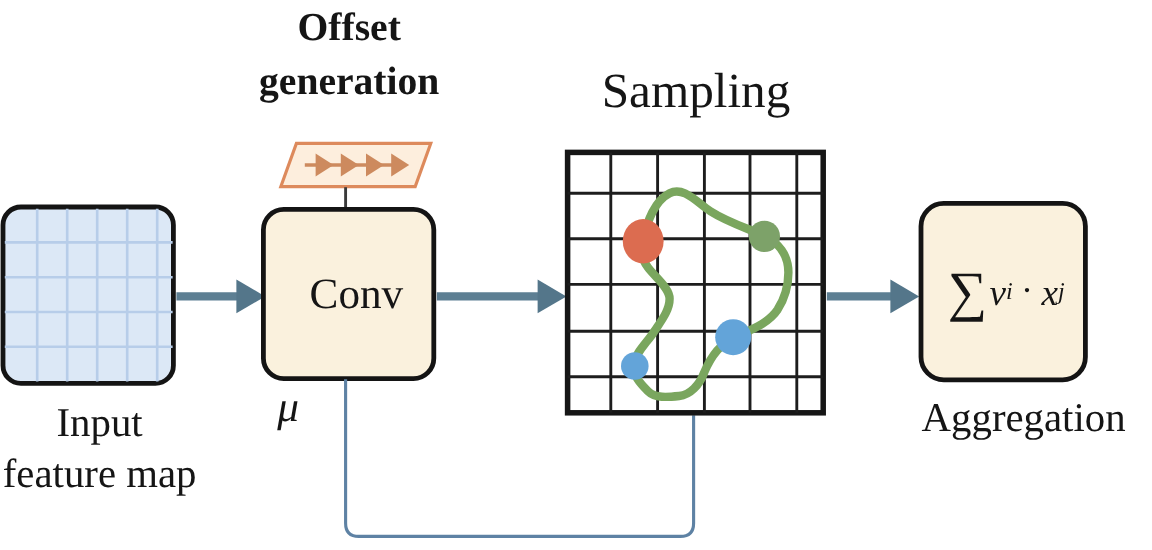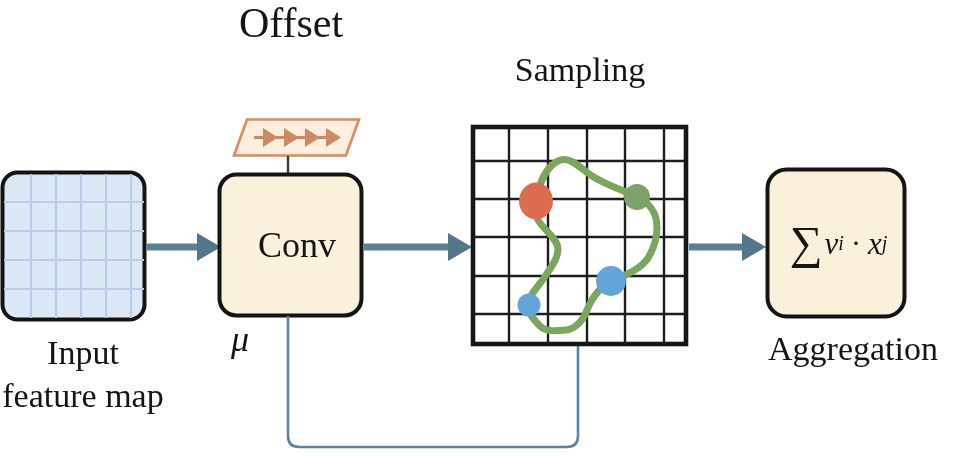--- a/index.html
+++ b/index.html
@@ -2,22 +2,22 @@
 <html><head>
 <meta charset="utf-8">
 <style>
   html,body{margin:0;padding:0;background:#ffffff;}
   #stage{
     position:relative;width:960px;height:458px;background:#ffffff;overflow:hidden;
     font-family:"Liberation Serif", serif;color:#151515;
   }
   #shape-layer{position:absolute;left:0;top:0;width:960px;height:458px;}
   .lbl{position:absolute;text-align:center;color:#151515;}
-  .lbl-2line{line-height:45px;font-size:42px;}
-  .lbl-big{font-size:34px;}
+  .lbl-2line{line-height:45px;font-size:33px;font-weight:bold;}
+  .lbl-big{font-size:41px;}
   #offset-label{left:141px;top:1px;width:300px;}
   #sampling-label{left:430px;top:51px;width:300px;}
   #conv-label{left:219px;top:224px;width:156px;font-size:36px;}
   #mu-label{left:220px;top:318px;width:40px;font-size:36px;font-style:italic;}
   #input-label{left:-67px;top:331px;width:300px;line-height:43px;font-size:34px;}
   #aggregation-label{left:703px;top:330px;width:300px;font-size:34px;}
   #formula{
     position:absolute;left:772px;top:172px;width:133px;height:142px;
     display:flex;align-items:center;justify-content:center;
   }
@@ -117,20 +117,21 @@
     <g>
       <line x1="689" y1="247" x2="744" y2="247" stroke="#5d7f93" stroke-width="7"></line>
       <polygon points="742,233 766,247 742,261" fill="#54768a"></polygon>
     </g>
 
     <rect x="767.5" y="169.5" width="137" height="147" rx="19" fill="#faf1dd" stroke="#141414" stroke-width="4"></rect>
   </svg>
 
   <div class="lbl lbl-2line" id="offset-label">
     <div>Offset</div>
+    <div>generation</div>
   </div>
 
   <div class="lbl lbl-big" id="sampling-label">Sampling</div>
 
   <div class="lbl" id="conv-label">Conv</div>
 
   <div class="lbl" id="mu-label">μ</div>
 
   <div class="lbl" id="input-label">
     <div>Input</div>

